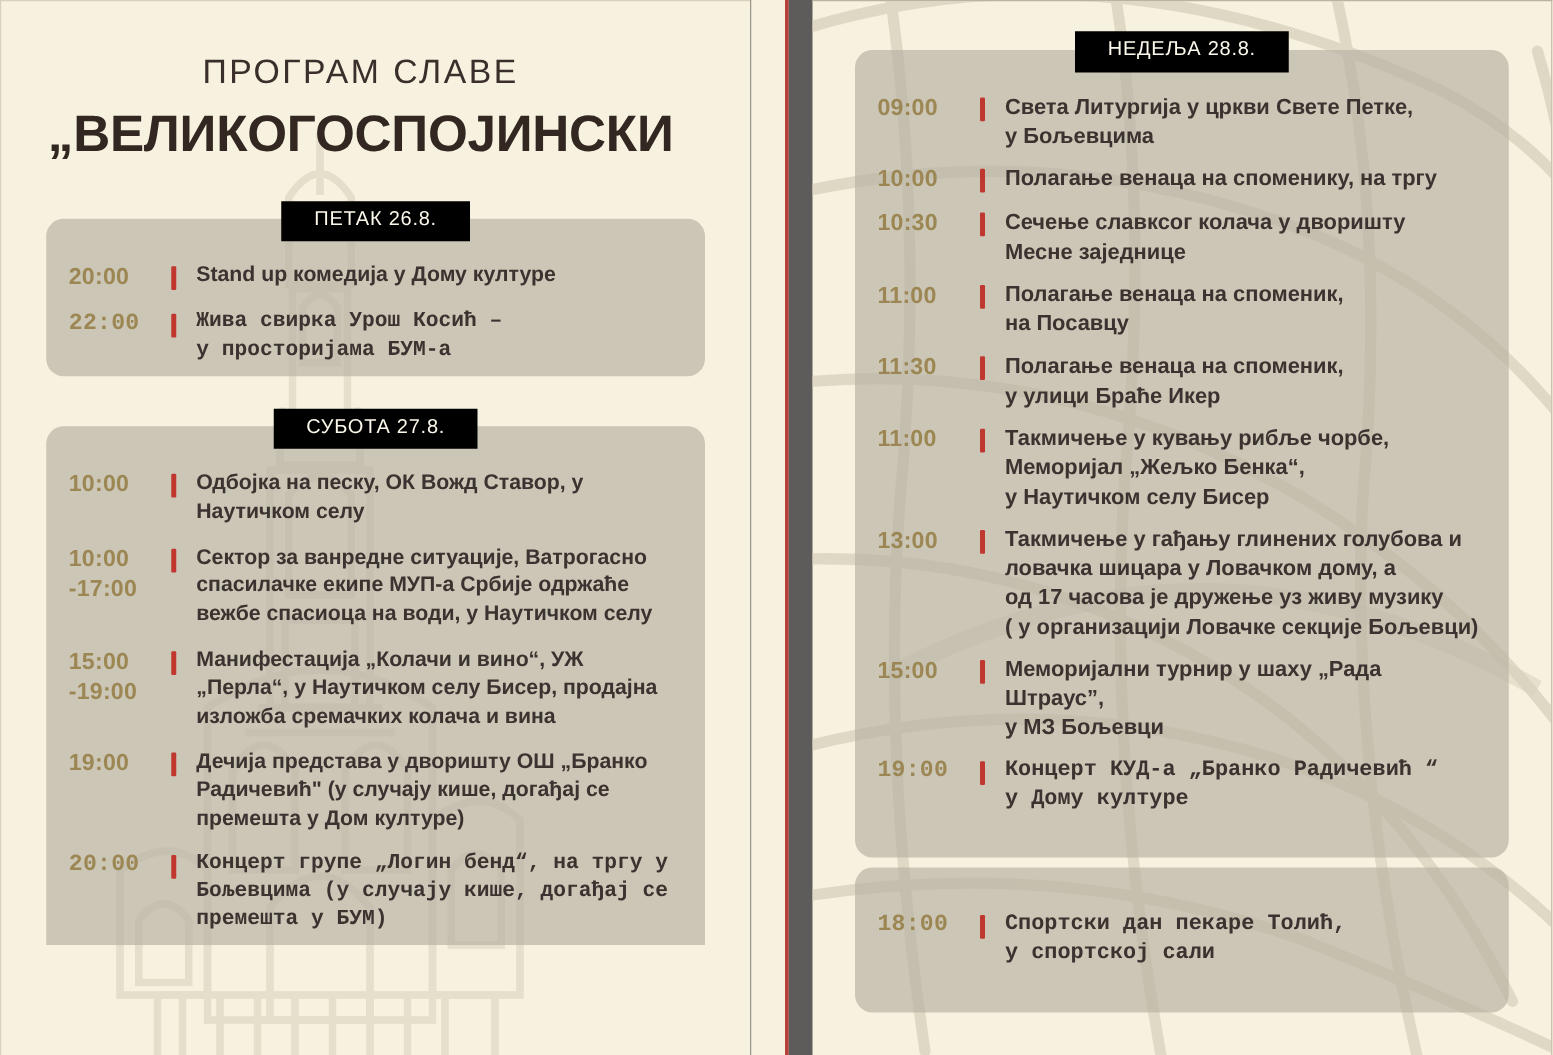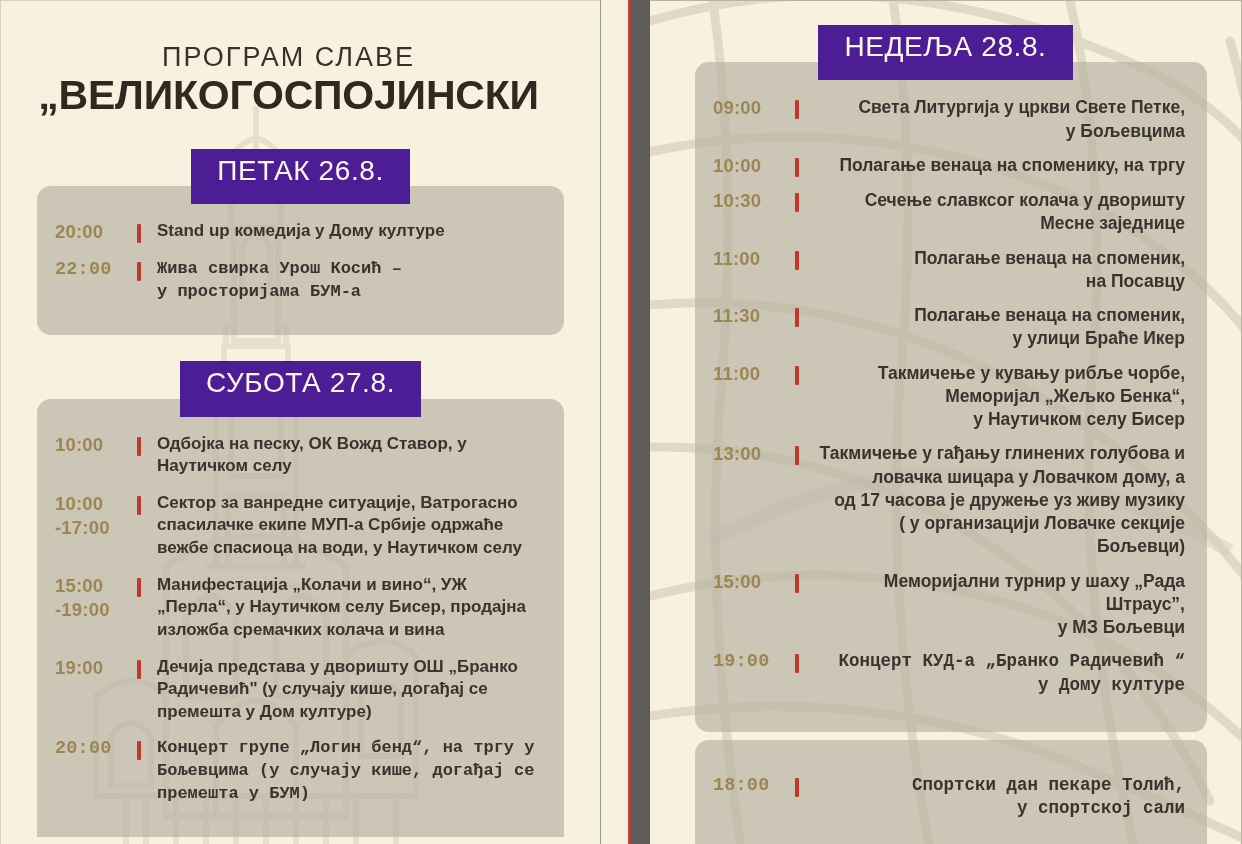--- a/index.html
+++ b/index.html
@@ -33,31 +33,32 @@
   .wm-church{left:55px;top:95px;width:430px;height:760px;opacity:.55;}
   .wm-map{left:-60px;top:-20px;width:760px;height:880px;opacity:.8;}
 
   
   .hdr{position:relative;z-index:3;padding:42px 40px 0 16px;text-align:center;}
   .hdr-kicker{
     font-size:27px;letter-spacing:2.0px;color:#3A2F2B;font-weight:400;
     line-height:1.1;
   }
   .hdr-title{
+    margin-top:12px;
     font-size:41px;font-weight:700;color:#332722;letter-spacing:-0.2px;
     line-height:1.12;
   }
 
   
   .day{position:relative;z-index:3;}
   .badge-wrap{display:flex;justify-content:center;position:relative;z-index:5;}
   .badge{
-    background:#4c1d95;color:#FBF7EA;
-    font-size:28px;letter-spacing:.6px;
-    padding:7px 26px 19px 26px;
+    background:#000000;color:#FBF7EA;
+    font-size:16px;letter-spacing:.6px;
+    padding:7px 26px 9px 26px;
     white-space:nowrap;
     line-height:1.05;
   }
   .card{
     background:rgba(186,180,165,0.72);
     border-radius:14px;
     margin-top:-18px;
     padding:36px 26px 26px 26px;
     position:relative;
   }
@@ -78,29 +79,29 @@
     margin:4px 16px 0 4px;border-radius:1px;
   }
   .desc{
     flex:1;color:#3B3330;font-size:18px;font-weight:600;
     line-height:1.33;letter-spacing:0px;
     white-space:pre-line;
   }
 
   
   .left-days{padding:0 36px;margin-top:30px;}
-  .left-days .card{padding:34px 22px 32px 18px;}
+  .left-days .card{padding:34px 22px 8px 18px;}
   .left-days .time{width:78px;flex:0 0 78px;font-size:18.5px;}
   .left-days .desc{font-size:17px;}
 
   
   .right-days{padding:0 34px;padding-top:24px;}
-  .right-days .card{padding:34px 22px 24px 18px;margin-left:11px;}
+  .right-days .card{padding:34px 22px 24px 18px;}
   .right-days .time{width:78px;flex:0 0 78px;font-size:18.5px;}
-  .right-days .desc{font-size:17.5px;text-align:right;}
+  .right-days .desc{font-size:17.5px;}
   .right-days .row{margin-bottom:11px;}
 </style>
 </head>
 <body>
 
 <div class="spread">
 
   <div class="page page-left">
 
     <svg class="wm wm-church" viewBox="0 0 430 760" xmlns="http://www.w3.org/2000/svg">

